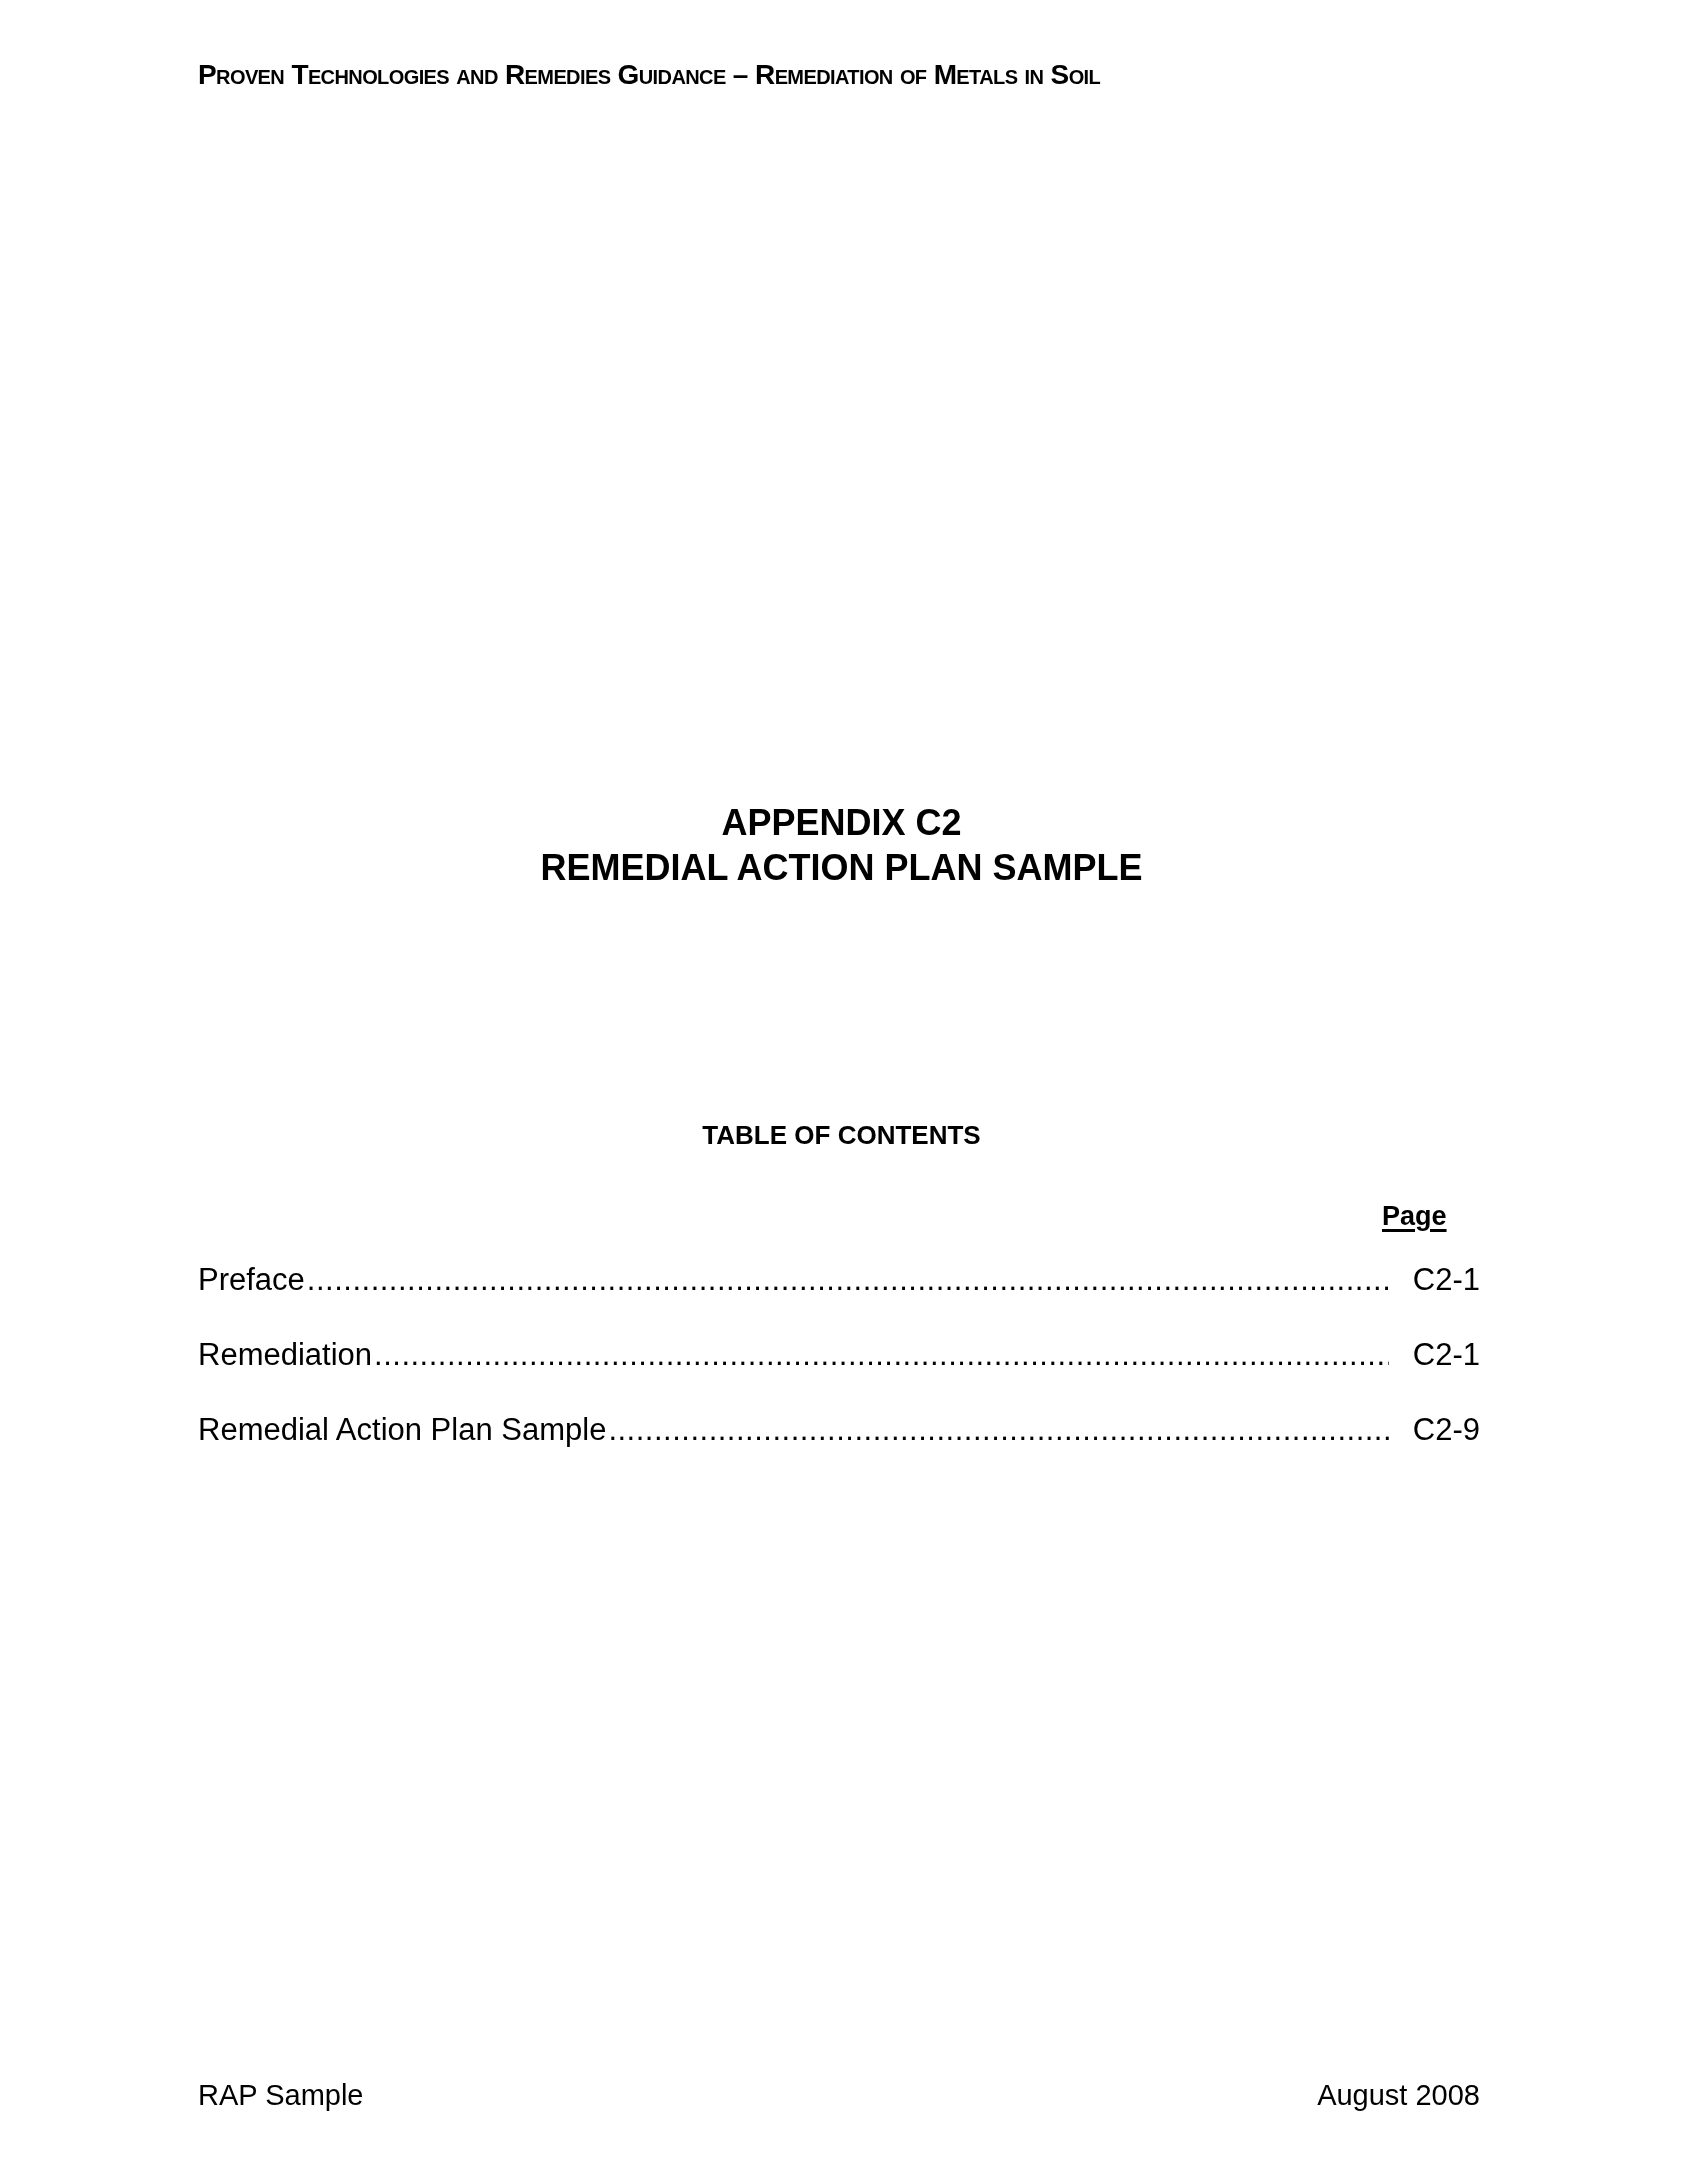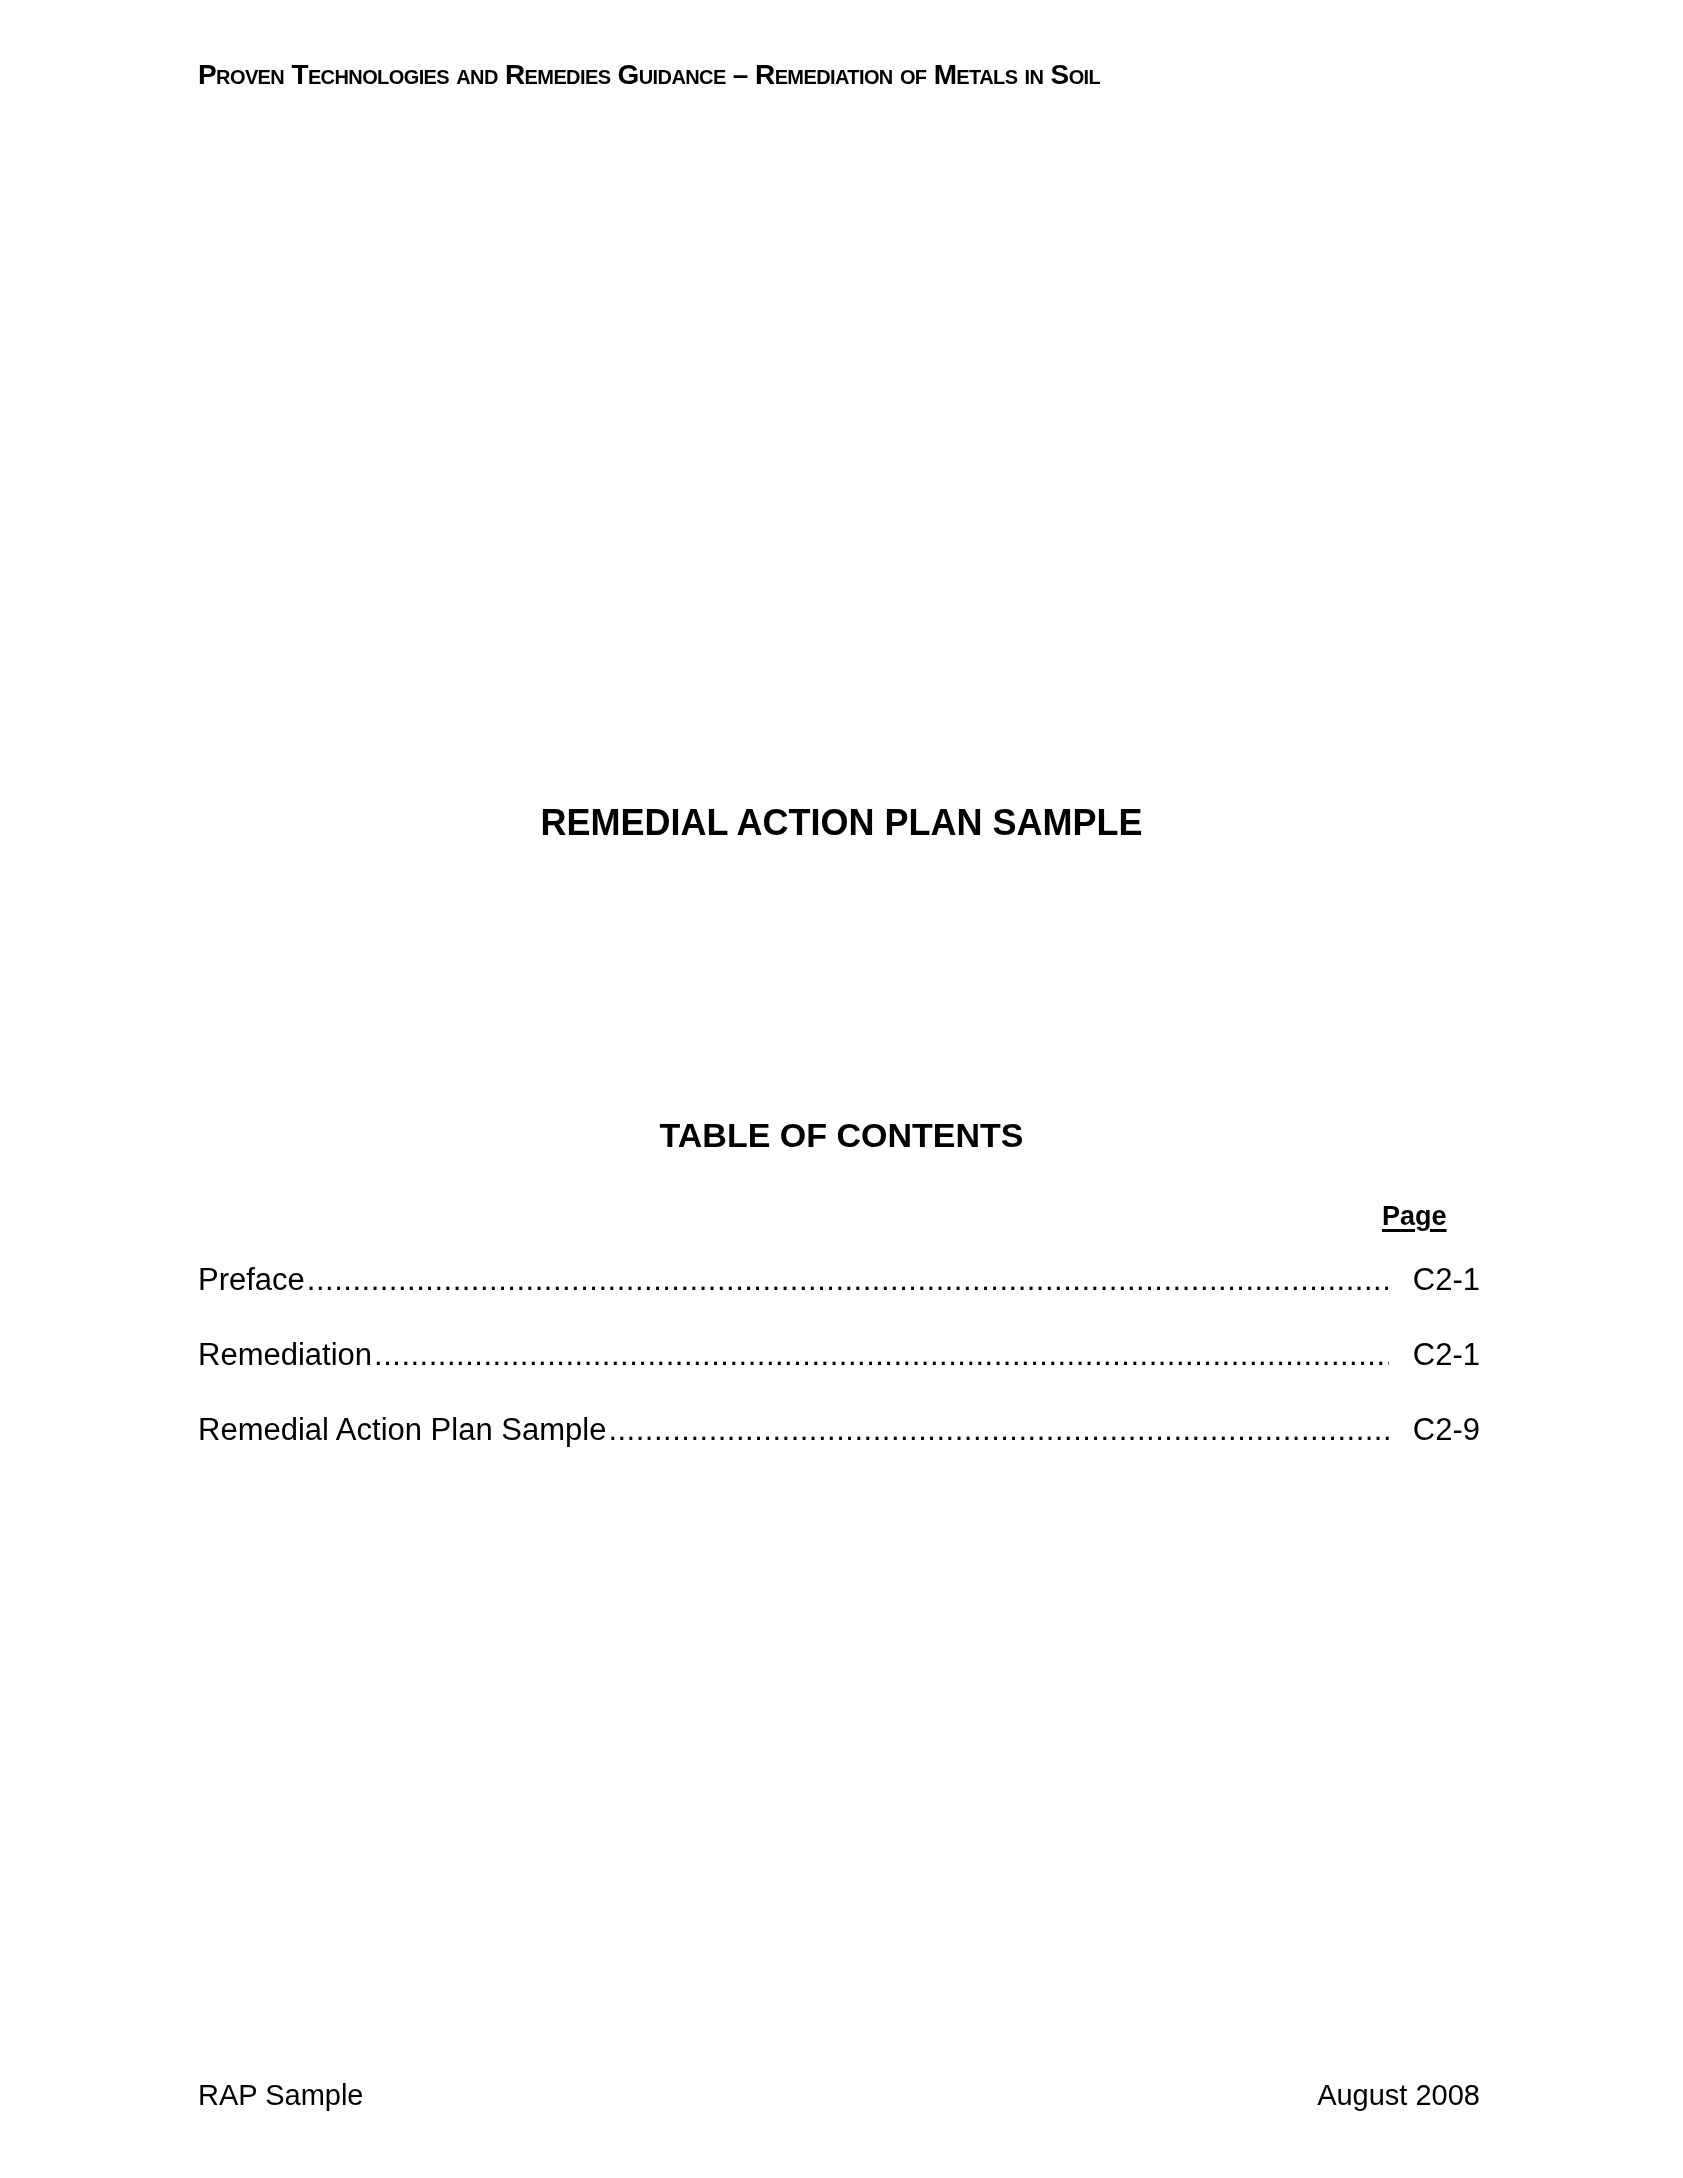--- a/index.html
+++ b/index.html
@@ -37,21 +37,21 @@
       line-height: 45px;
     }
     .title-block div { white-space: nowrap; }
     .toc-heading {
       position: absolute;
       left: 0;
       width: 1683px;
       top: 1119px;
       text-align: center;
       font-weight: bold;
-      font-size: 34px;
+      font-size: 26px;
       line-height: 32px;
     }
     .toc-page-label {
       position: absolute;
       left: 1382px;
       top: 1188px;
       font-weight: bold;
       font-size: 27px;
       line-height: 34px;
       text-decoration: underline;
@@ -98,20 +98,21 @@
       line-height: 36px;
       white-space: nowrap;
     }
   </style>
 </head>
 <body>
 
 <div class="running-header">Proven Technologies and Remedies Guidance – Remediation of Metals in Soil</div>
 
 <div class="title-block">
+  <div>APPENDIX C2</div>
   <div>REMEDIAL ACTION PLAN SAMPLE</div>
 </div>
 
 <div class="toc-heading">TABLE OF CONTENTS</div>
 
 <div class="toc-page-label">Page</div>
 
 <div class="toc-list">
   <div class="toc-row">
     <span class="toc-title">Preface</span>

